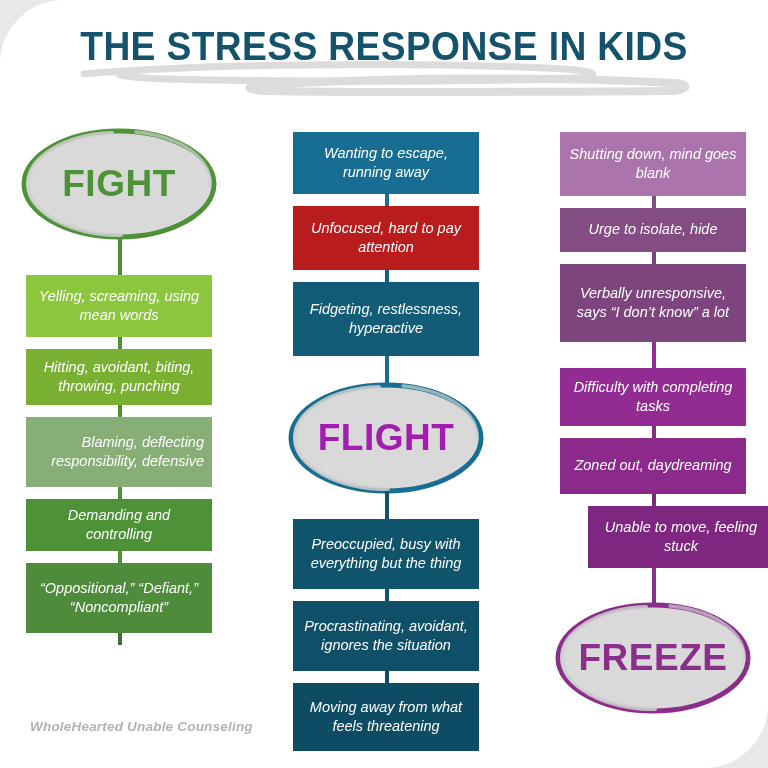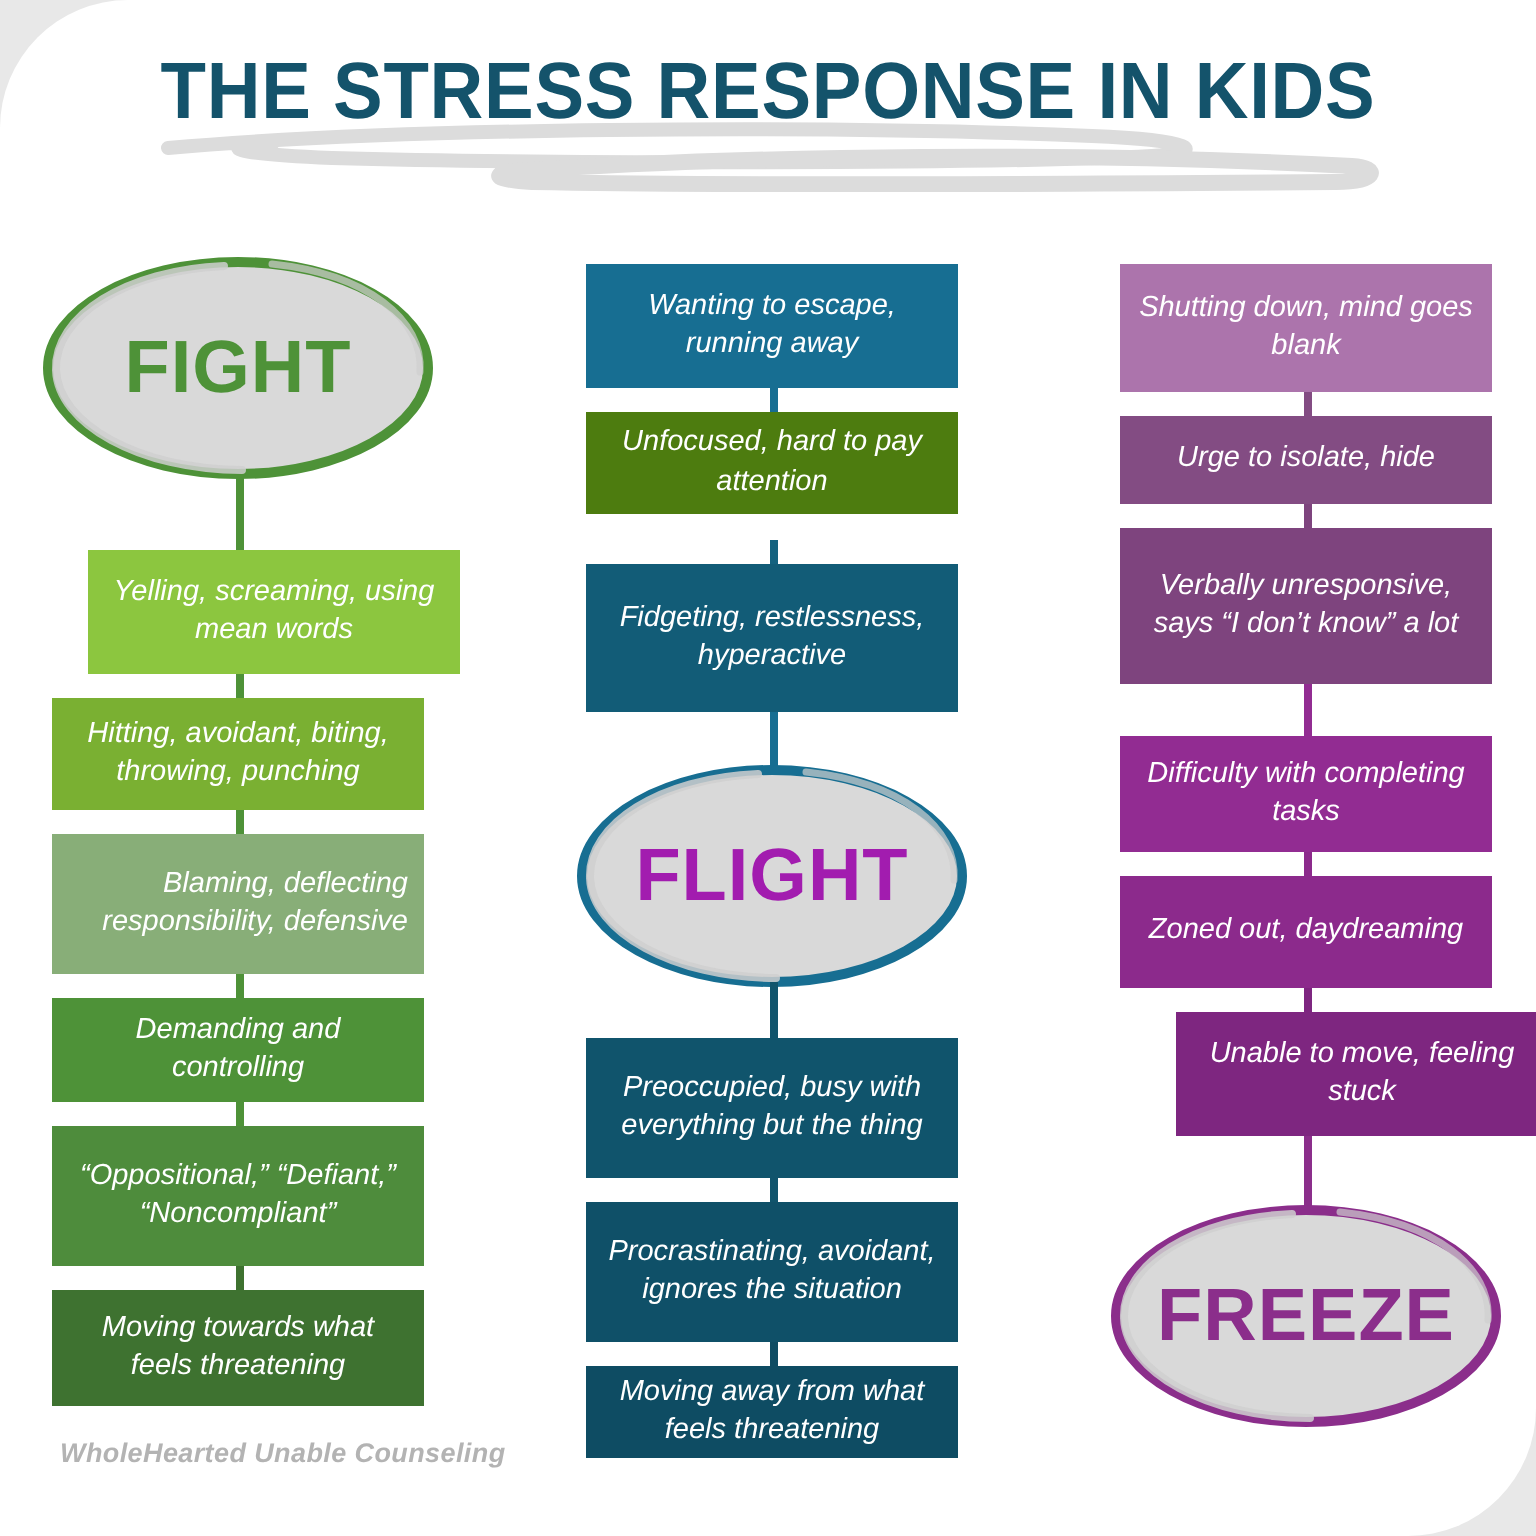--- a/index.html
+++ b/index.html
@@ -135,51 +135,48 @@
       <svg width="222" height="124" viewBox="0 0 222 124">
         <ellipse cx="111" cy="62" rx="96" ry="53" fill="#d9d9d9"></ellipse>
         <path d="M111 9 C 59 9, 16 33, 16 62 C 16 91, 59 115, 111 115 C 163 115, 206 91, 206 62 C 206 33, 163 9, 111 9 Z" fill="none" stroke="#4E9238" stroke-width="5" stroke-linecap="round"></path>
         <path d="M104 11 C 55 13, 19 36, 20 63 C 21 90, 62 113, 113 113" fill="none" stroke="#cfcfcf" stroke-width="4" stroke-linecap="round" opacity="0.85"></path>
         <path d="M128 10 C 176 15, 204 38, 202 64" fill="none" stroke="#cfcfcf" stroke-width="3.5" stroke-linecap="round" opacity="0.7"></path>
       </svg>
       <div class="oval-label" style="color:#4E9238;">FIGHT</div>
     </div>
 
     <div class="stem" style="top:237px;  height:38px; background:#4E9238;"></div>
-    <div class="node-box" style="top:275px; height:62px; background:#8CC63F;margin-left:18px;">
+    <div class="node-box" style="top:275px; height:62px; background:#8CC63F;">
         <span>Yelling, screaming, using mean words</span>
       </div>
     <div class="stem" style="top:337px;  height:12px; background:#4E9238;"></div>
     <div class="node-box" style="top:349px; height:56px; background:#7AB032;">
         <span>Hitting, avoidant, biting, throwing, punching</span>
       </div>
     <div class="stem" style="top:405px;  height:12px; background:#4E9238;"></div>
     <div class="node-box" style="top:417px; height:70px; background:#88AE78;text-align:right;">
         <span>Blaming, deflecting responsibility, defensive</span>
       </div>
     <div class="stem" style="top:487px;  height:12px; background:#4E9238;"></div>
     <div class="node-box" style="top:499px; height:52px; background:#4E9238;">
         <span>Demanding and controlling</span>
       </div>
     <div class="stem" style="top:551px;  height:12px; background:#4E9238;"></div>
     <div class="node-box" style="top:563px; height:70px; background:#4E8C3C;">
         <span>“Oppositional,” “Defiant,” “Noncompliant”</span>
       </div>
     <div class="stem" style="top:633px;  height:12px; background:#3E7230;"></div>
-    <div class="node-box" style="top:645px; height:58px; background:#3E7230;">
-        <span>Moving towards what feels threatening</span>
-      </div>
   </div>
 
   <div class="column" id="col-flight">
     <div class="node-box" style="top:132px; height:62px; background:#176E92;">
         <span>Wanting to escape, running away</span>
       </div>
     <div class="stem" style="top:194px;  height:12px; background:#176E92;"></div>
-    <div class="node-box" style="top:206px; height:51px; background:#4d7c0f;">
+    <div class="node-box" style="top:206px; height:64px; background:#b91c1c;">
         <span>Unfocused, hard to pay attention</span>
       </div>
     <div class="stem" style="top:270px;  height:12px; background:#14627F;"></div>
     <div class="node-box" style="top:282px; height:74px; background:#125C77;text-align:center;">
         <span>Fidgeting, restlessness, hyperactive</span>
       </div>
     <div class="stem" style="top:356px;  height:34px; background:#176E92;"></div>
 
     <div class="oval-wrap" style="top:376px;">
       <svg width="222" height="124" viewBox="0 0 222 124">
@@ -193,21 +190,21 @@
 
     <div class="stem" style="top:491px;  height:28px; background:#10546C;"></div>
     <div class="node-box" style="top:519px; height:70px; background:#10546C;">
         <span>Preoccupied, busy with everything but the thing</span>
       </div>
     <div class="stem" style="top:589px;  height:12px; background:#10546C;"></div>
     <div class="node-box" style="top:601px; height:70px; background:#0F5068;">
         <span>Procrastinating, avoidant, ignores the situation</span>
       </div>
     <div class="stem" style="top:671px;  height:12px; background:#0E4C63;"></div>
-    <div class="node-box" style="top:683px; height:46px; background:#0E4C63;">
+    <div class="node-box" style="top:683px; height:68px; background:#0E4C63;">
         <span>Moving away from what feels threatening</span>
       </div>
   </div>
 
   <div class="column" id="col-freeze">
     <div class="node-box" style="top:132px; height:64px; background:#AC74AC;">
         <span>Shutting down, mind goes blank</span>
       </div>
     <div class="stem" style="top:196px;  height:12px; background:#834C83;"></div>
     <div class="node-box" style="top:208px; height:44px; background:#834C83;">

